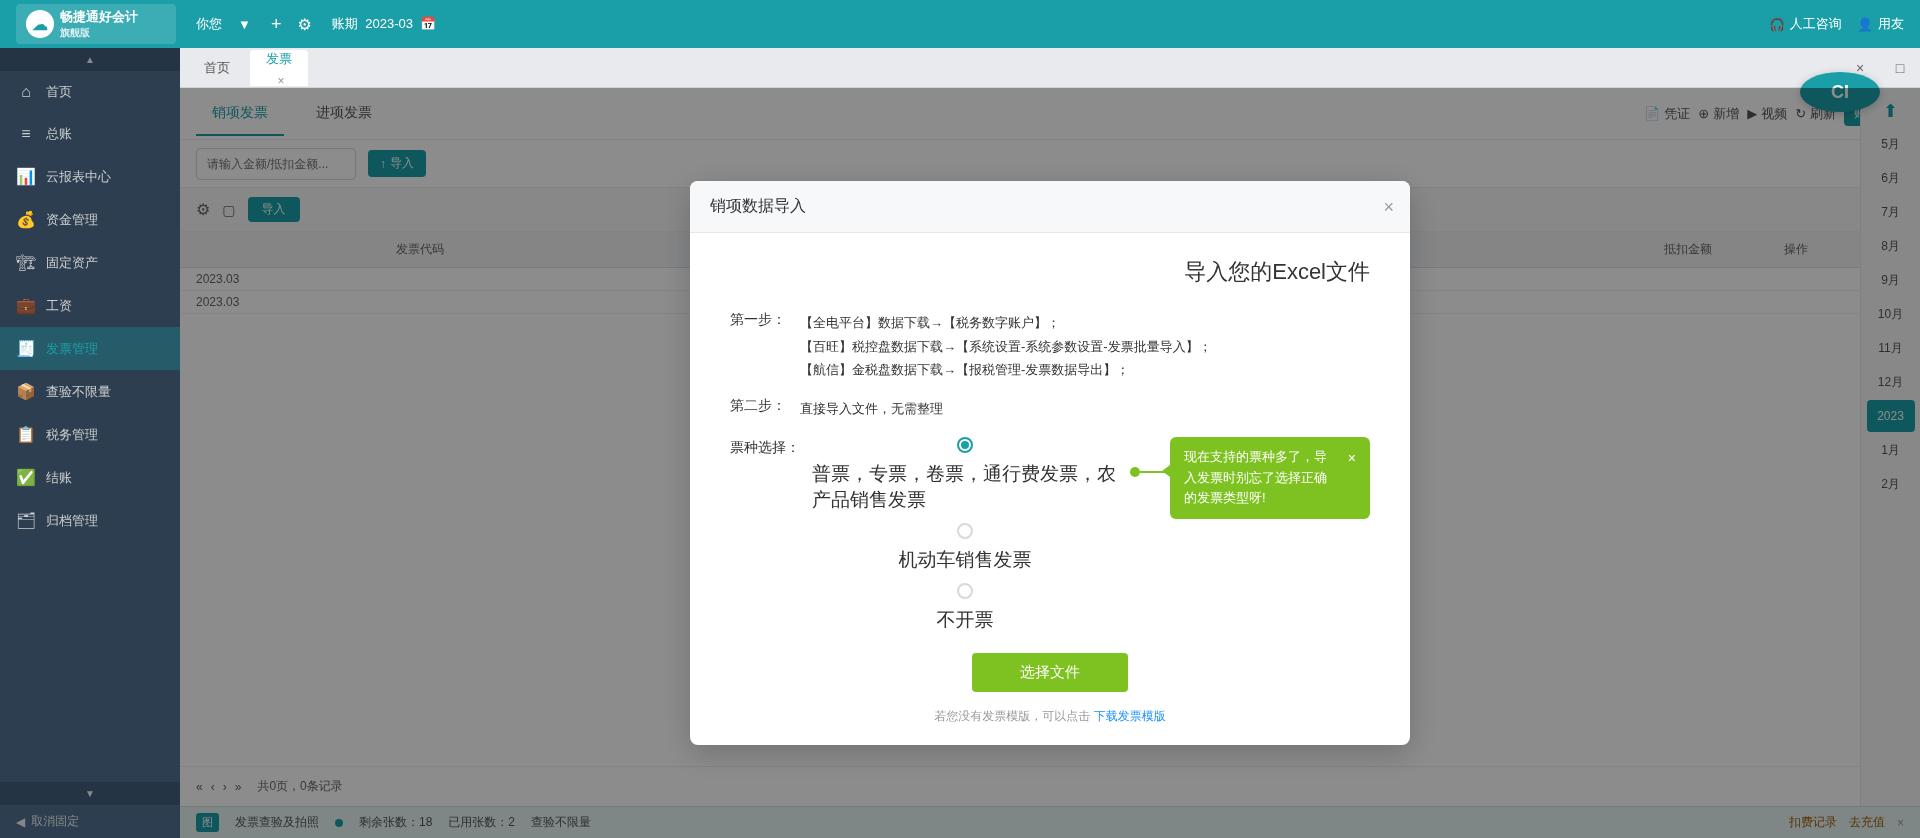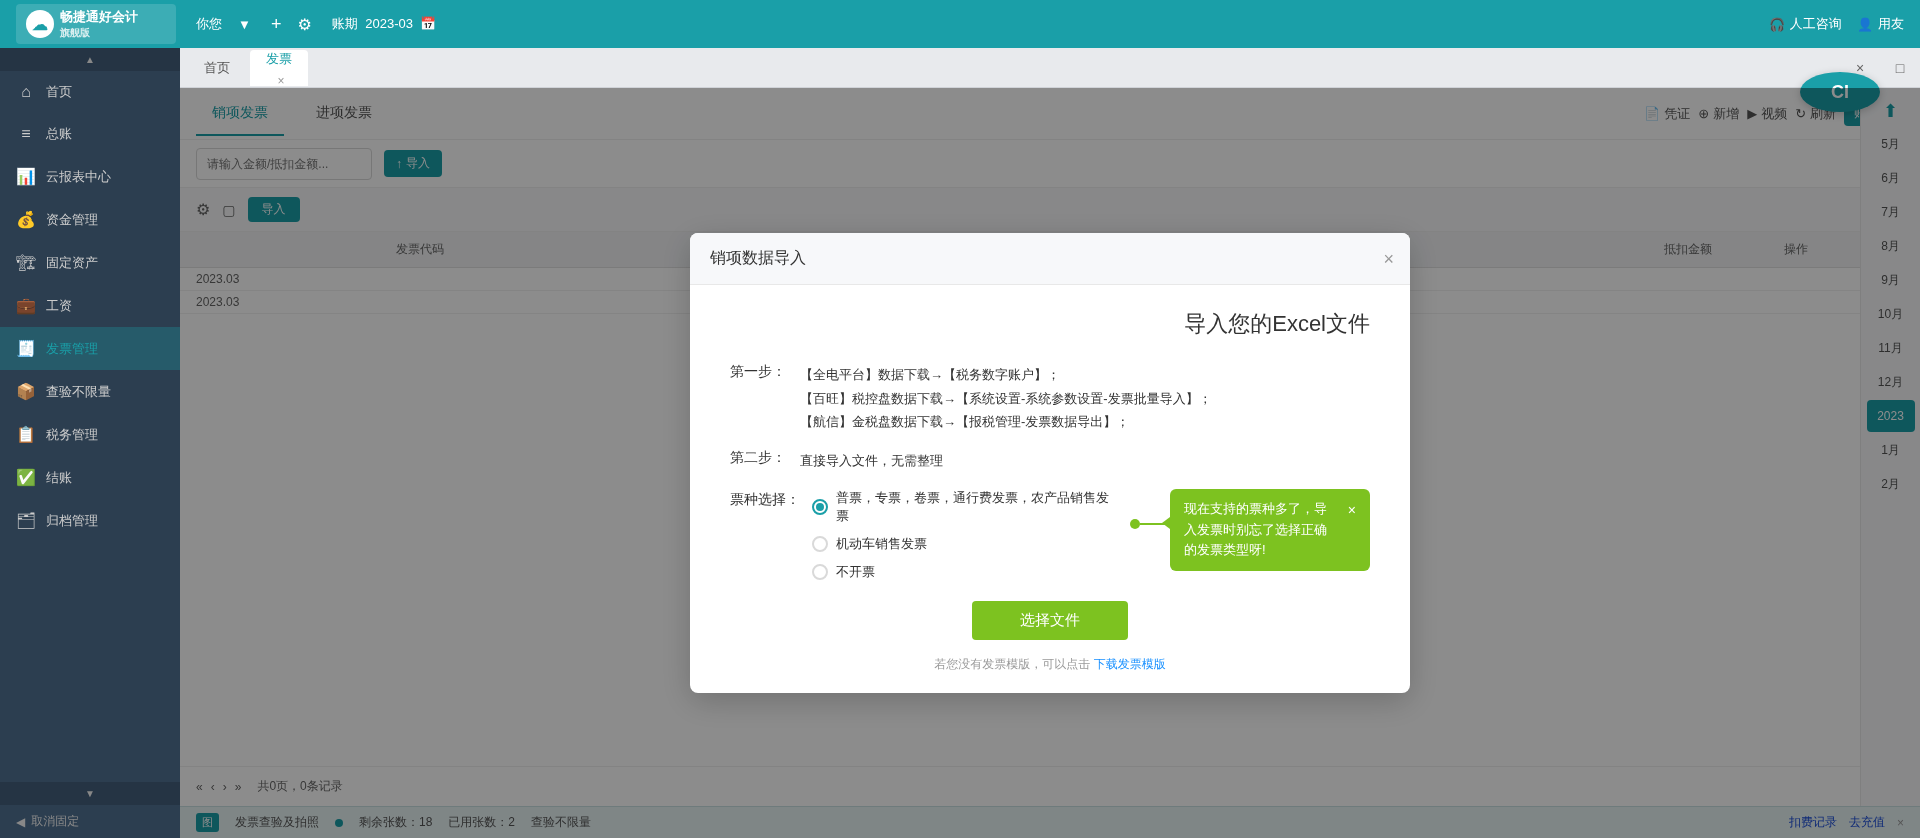--- a/index.html
+++ b/index.html
@@ -98,21 +98,21 @@
 
     
     .toolbar-row {
       height: 48px; background: white;
       display: flex; align-items: center;
       padding: 0 16px; gap: 12px;
       border-bottom: 1px solid #eee;
     }
     .search-input {
       height: 32px; border: 1px solid #d9d9d9; border-radius: 4px;
-      padding: 0 10px; font-size: 12px; color: #999; width: 176px;
+      padding: 0 10px; font-size: 12px; color: #999; width: 160px;
       outline: none;
     }
     .btn-period { background: #1a9fa8; color: white; padding: 4px 10px; border-radius: 4px; cursor: pointer; font-size: 12px; display: flex; align-items: center; gap: 4px; }
 
     
     .table-toolbar {
       height: 44px; display: flex; align-items: center;
       padding: 0 16px; gap: 12px; background: #f7f8fa;
       border-bottom: 1px solid #eee;
     }
@@ -140,21 +140,21 @@
       gap: 8px; background: white; border-top: 1px solid #eee; font-size: 12px; color: #666;
     }
 
     
     .bottom-bar {
       height: 32px; background: #e8f4f5;
       display: flex; align-items: center; padding: 0 16px;
       gap: 16px; font-size: 12px; color: #555;
       border-top: 1px solid #c8e0e2;
     }
-    .bottom-bar .link { color: #1d4ed8; cursor: pointer; }
+    .bottom-bar .link { color: #a16207; cursor: pointer; }
 
     
     .modal-overlay {
       position: absolute; top: 0; left: 0; right: 0; bottom: 0;
       background: rgba(0,0,0,0.45);
       display: flex; align-items: center; justify-content: center;
       z-index: 100;
     }
     .modal {
       background: white; border-radius: 8px;
@@ -172,21 +172,21 @@
     .modal-body { padding: 24px 40px 20px; }
     .modal-main-title { text-align: right; font-size: 22px; font-weight: 500; color: #333; margin-bottom: 24px; }
 
     .step-row { margin-bottom: 16px; display: flex; align-items: flex-start; }
     .step-label { font-size: 14px; color: #333; font-weight: 500; white-space: nowrap; min-width: 70px; }
     .step-content { font-size: 13px; color: #333; line-height: 1.8; }
 
     .ticket-select { display: flex; align-items: flex-start; gap: 12px; margin-bottom: 20px; }
     .ticket-label { font-size: 14px; color: #333; font-weight: 500; white-space: nowrap; min-width: 70px; padding-top: 2px; }
     .ticket-options { display: flex; flex-direction: column; gap: 10px; }
-    .radio-option { display: flex; align-items: center; gap: 8px; font-size: 13px; color: #333; }
+    .radio-option { display: flex; align-items: center; gap: 8px; font-size: 19px; color: #333; flex-direction: column; }
     .radio-circle {
       width: 16px; height: 16px; border-radius: 50%;
       border: 2px solid #d9d9d9;
       display: flex; align-items: center; justify-content: center;
       cursor: pointer; flex-shrink: 0;
     }
     .radio-circle.selected { border-color: #1a9fa8; }
     .radio-circle.selected::after {
       content: ''; width: 8px; height: 8px; border-radius: 50%; background: #1a9fa8;
     }

